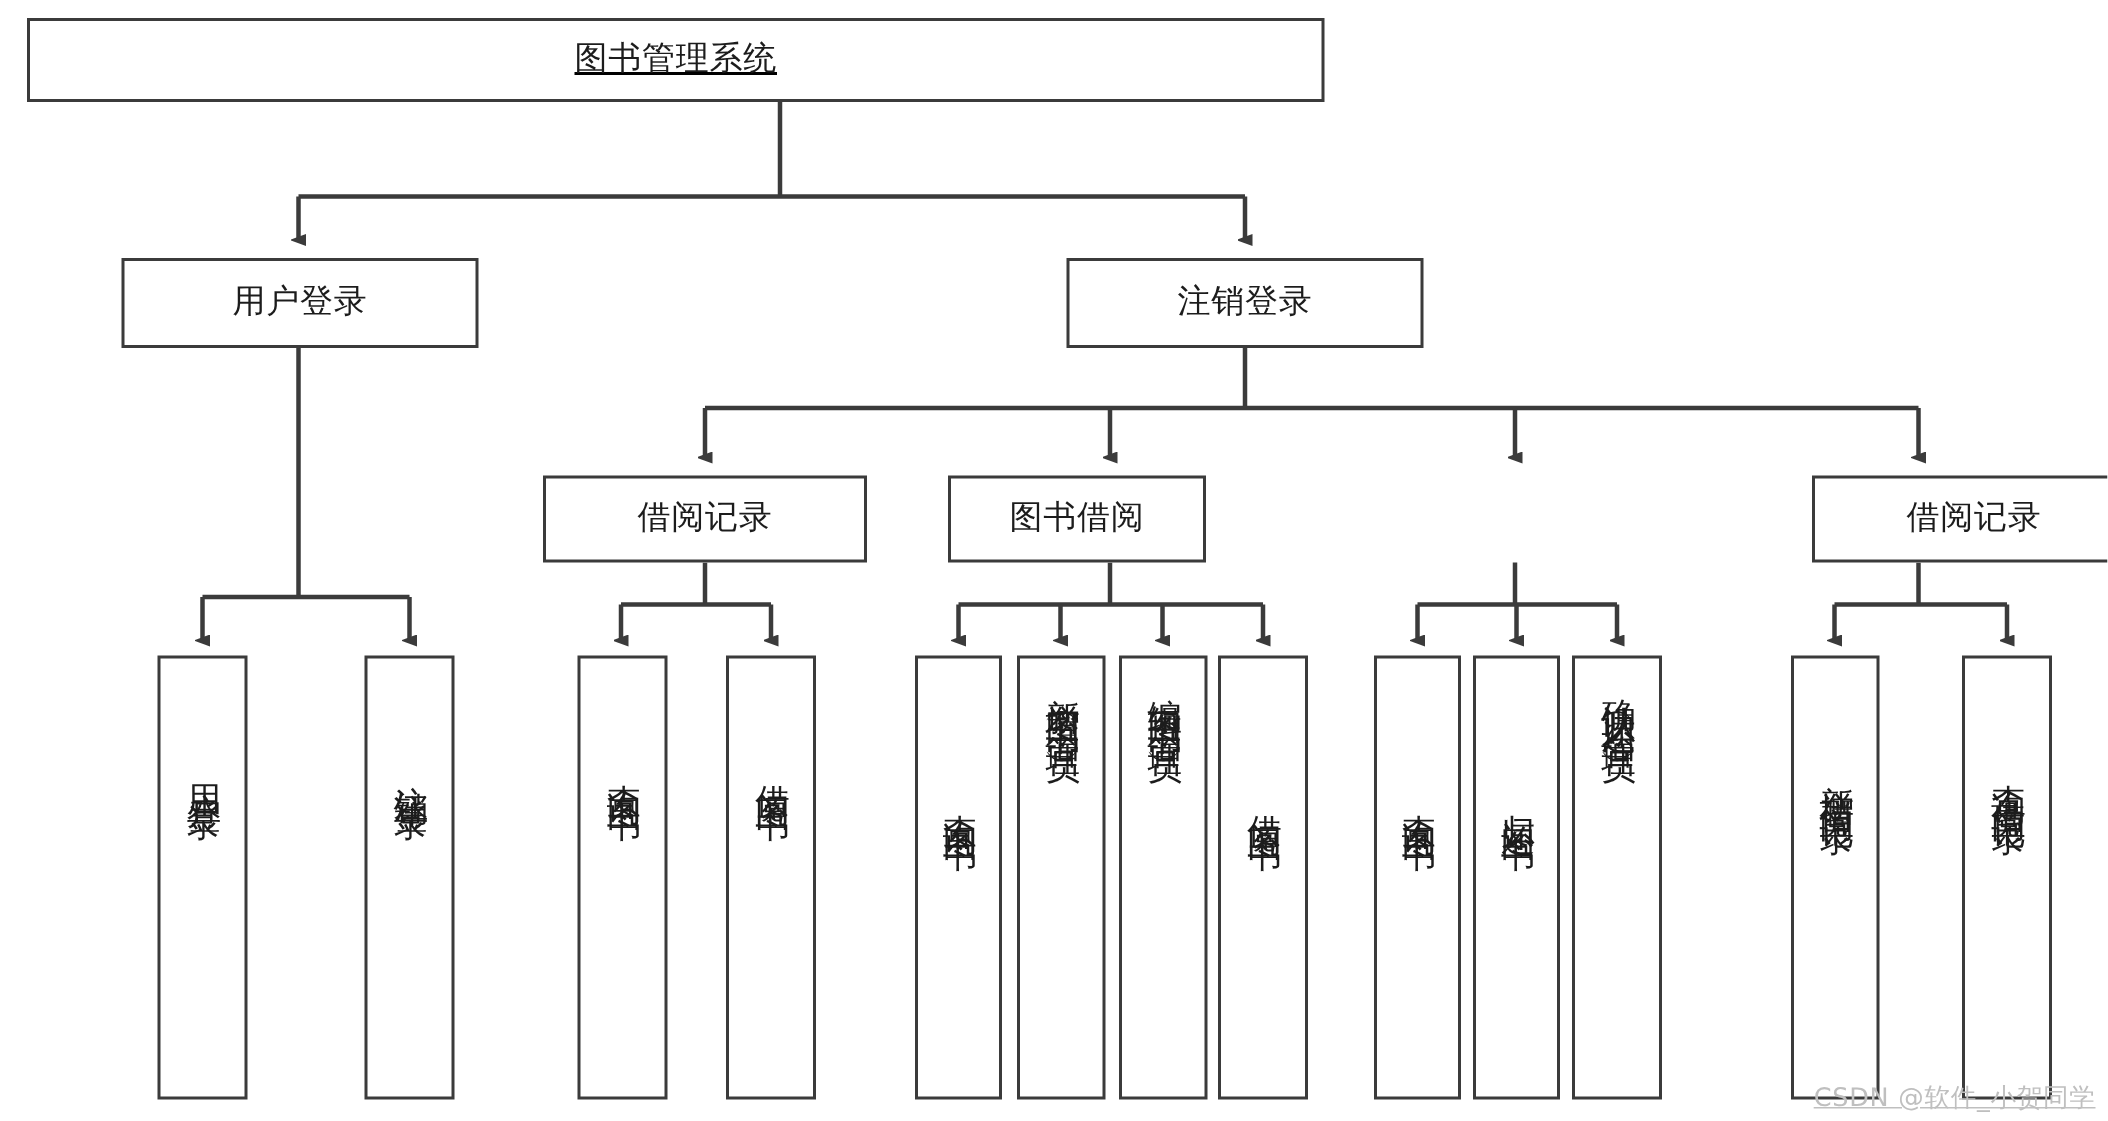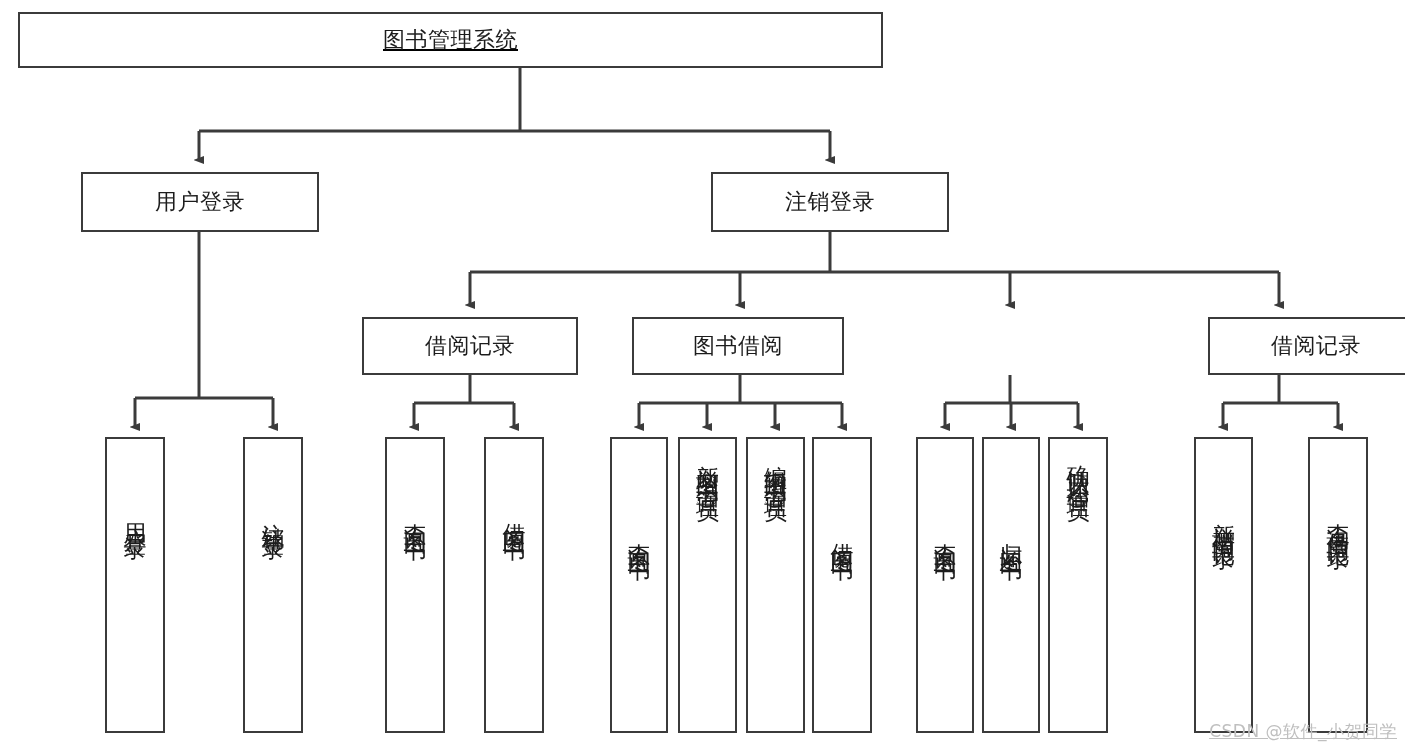--- a/index.html
+++ b/index.html
@@ -131,21 +131,21 @@
   <div class="node horiz" style="left:81px; top:172px; width:238px; height:60px;">
     <span class="label">用户登录</span>
   </div>
   <div class="node horiz" style="left:711px; top:172px; width:238px; height:60px;">
     <span class="label">注销登录</span>
   </div>
 
   <div class="node horiz" style="left:362px; top:317px; width:216px; height:58px;">
     <span class="label">借阅记录</span>
   </div>
-  <div class="node horiz" style="left:632px; top:317px; width:212px; height:58px;">
+  <div class="node horiz" style="left:632px; top:317px; width:172px; height:58px;">
     <span class="label">图书借阅</span>
   </div>
   <div class="node horiz" style="left:1172px; top:317px; width:216px; height:58px;margin-left:36px;">
     <span class="label">借阅记录</span>
   </div>
 
   <div class="node vert mid" style="left:105px; top:437px; width:60px; height:296px;">
     <span class="label">用户登录</span>
   </div>
   <div class="node vert mid" style="left:243px; top:437px; width:60px; height:296px;">

